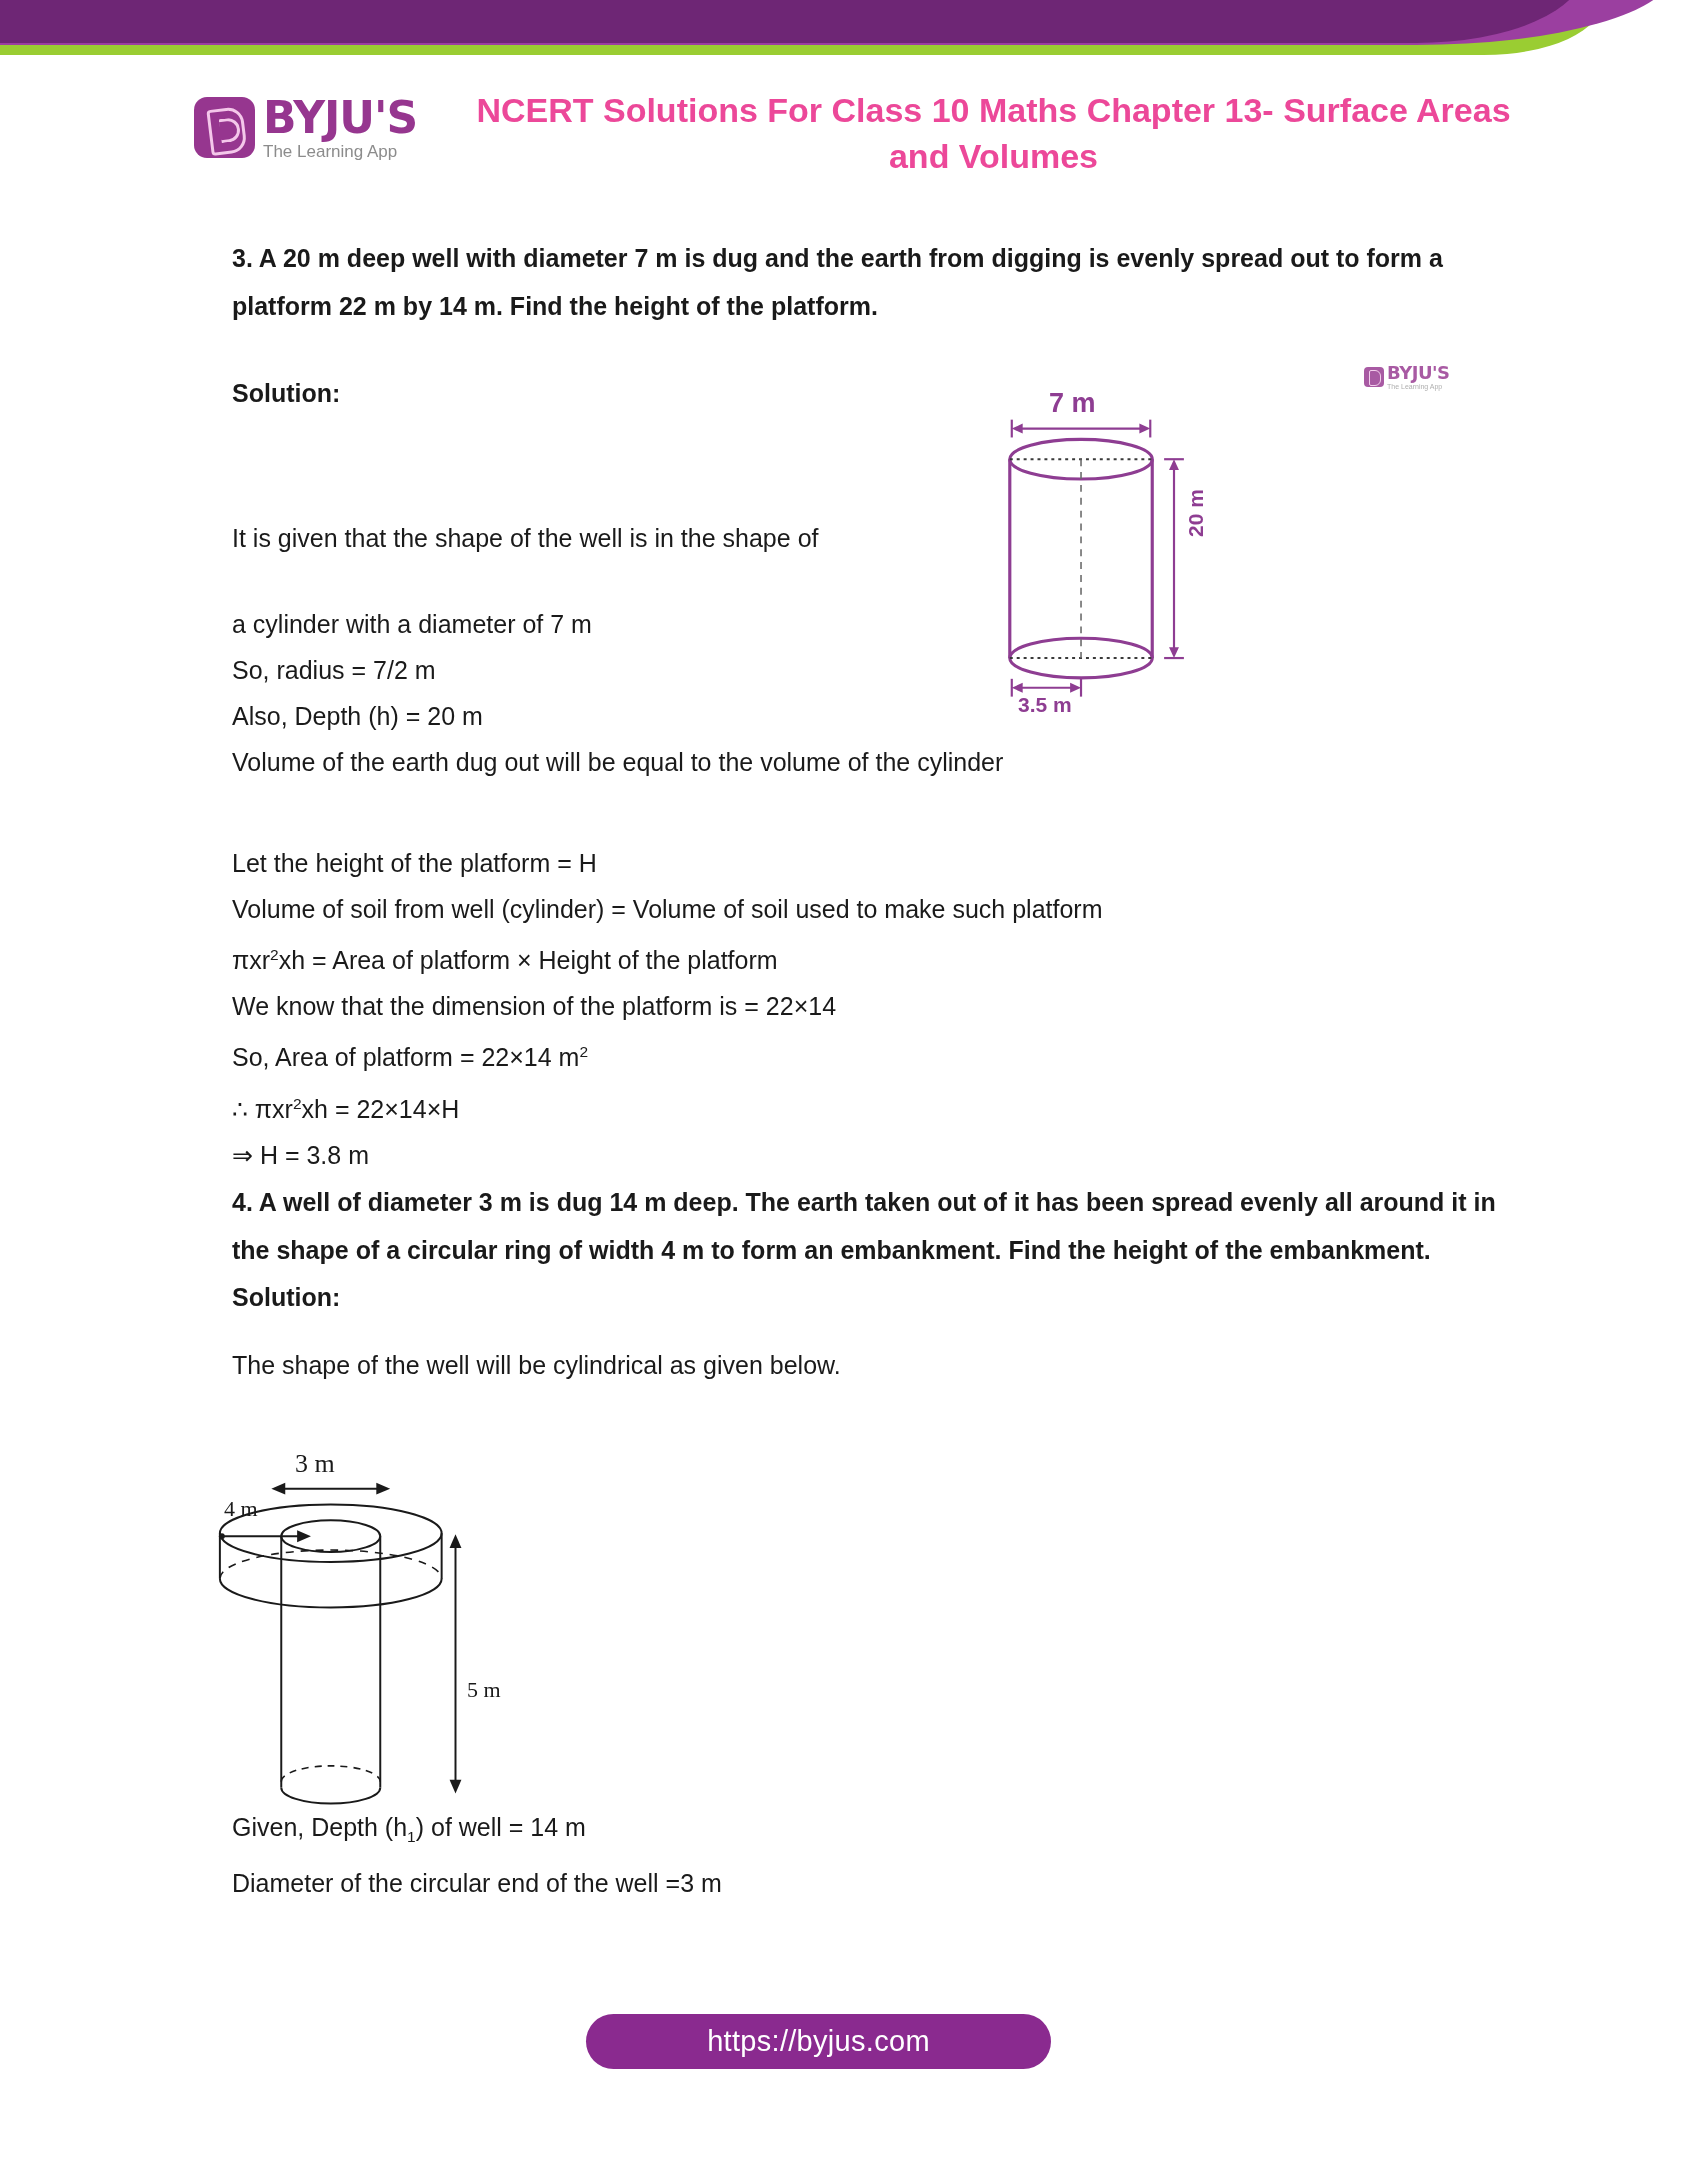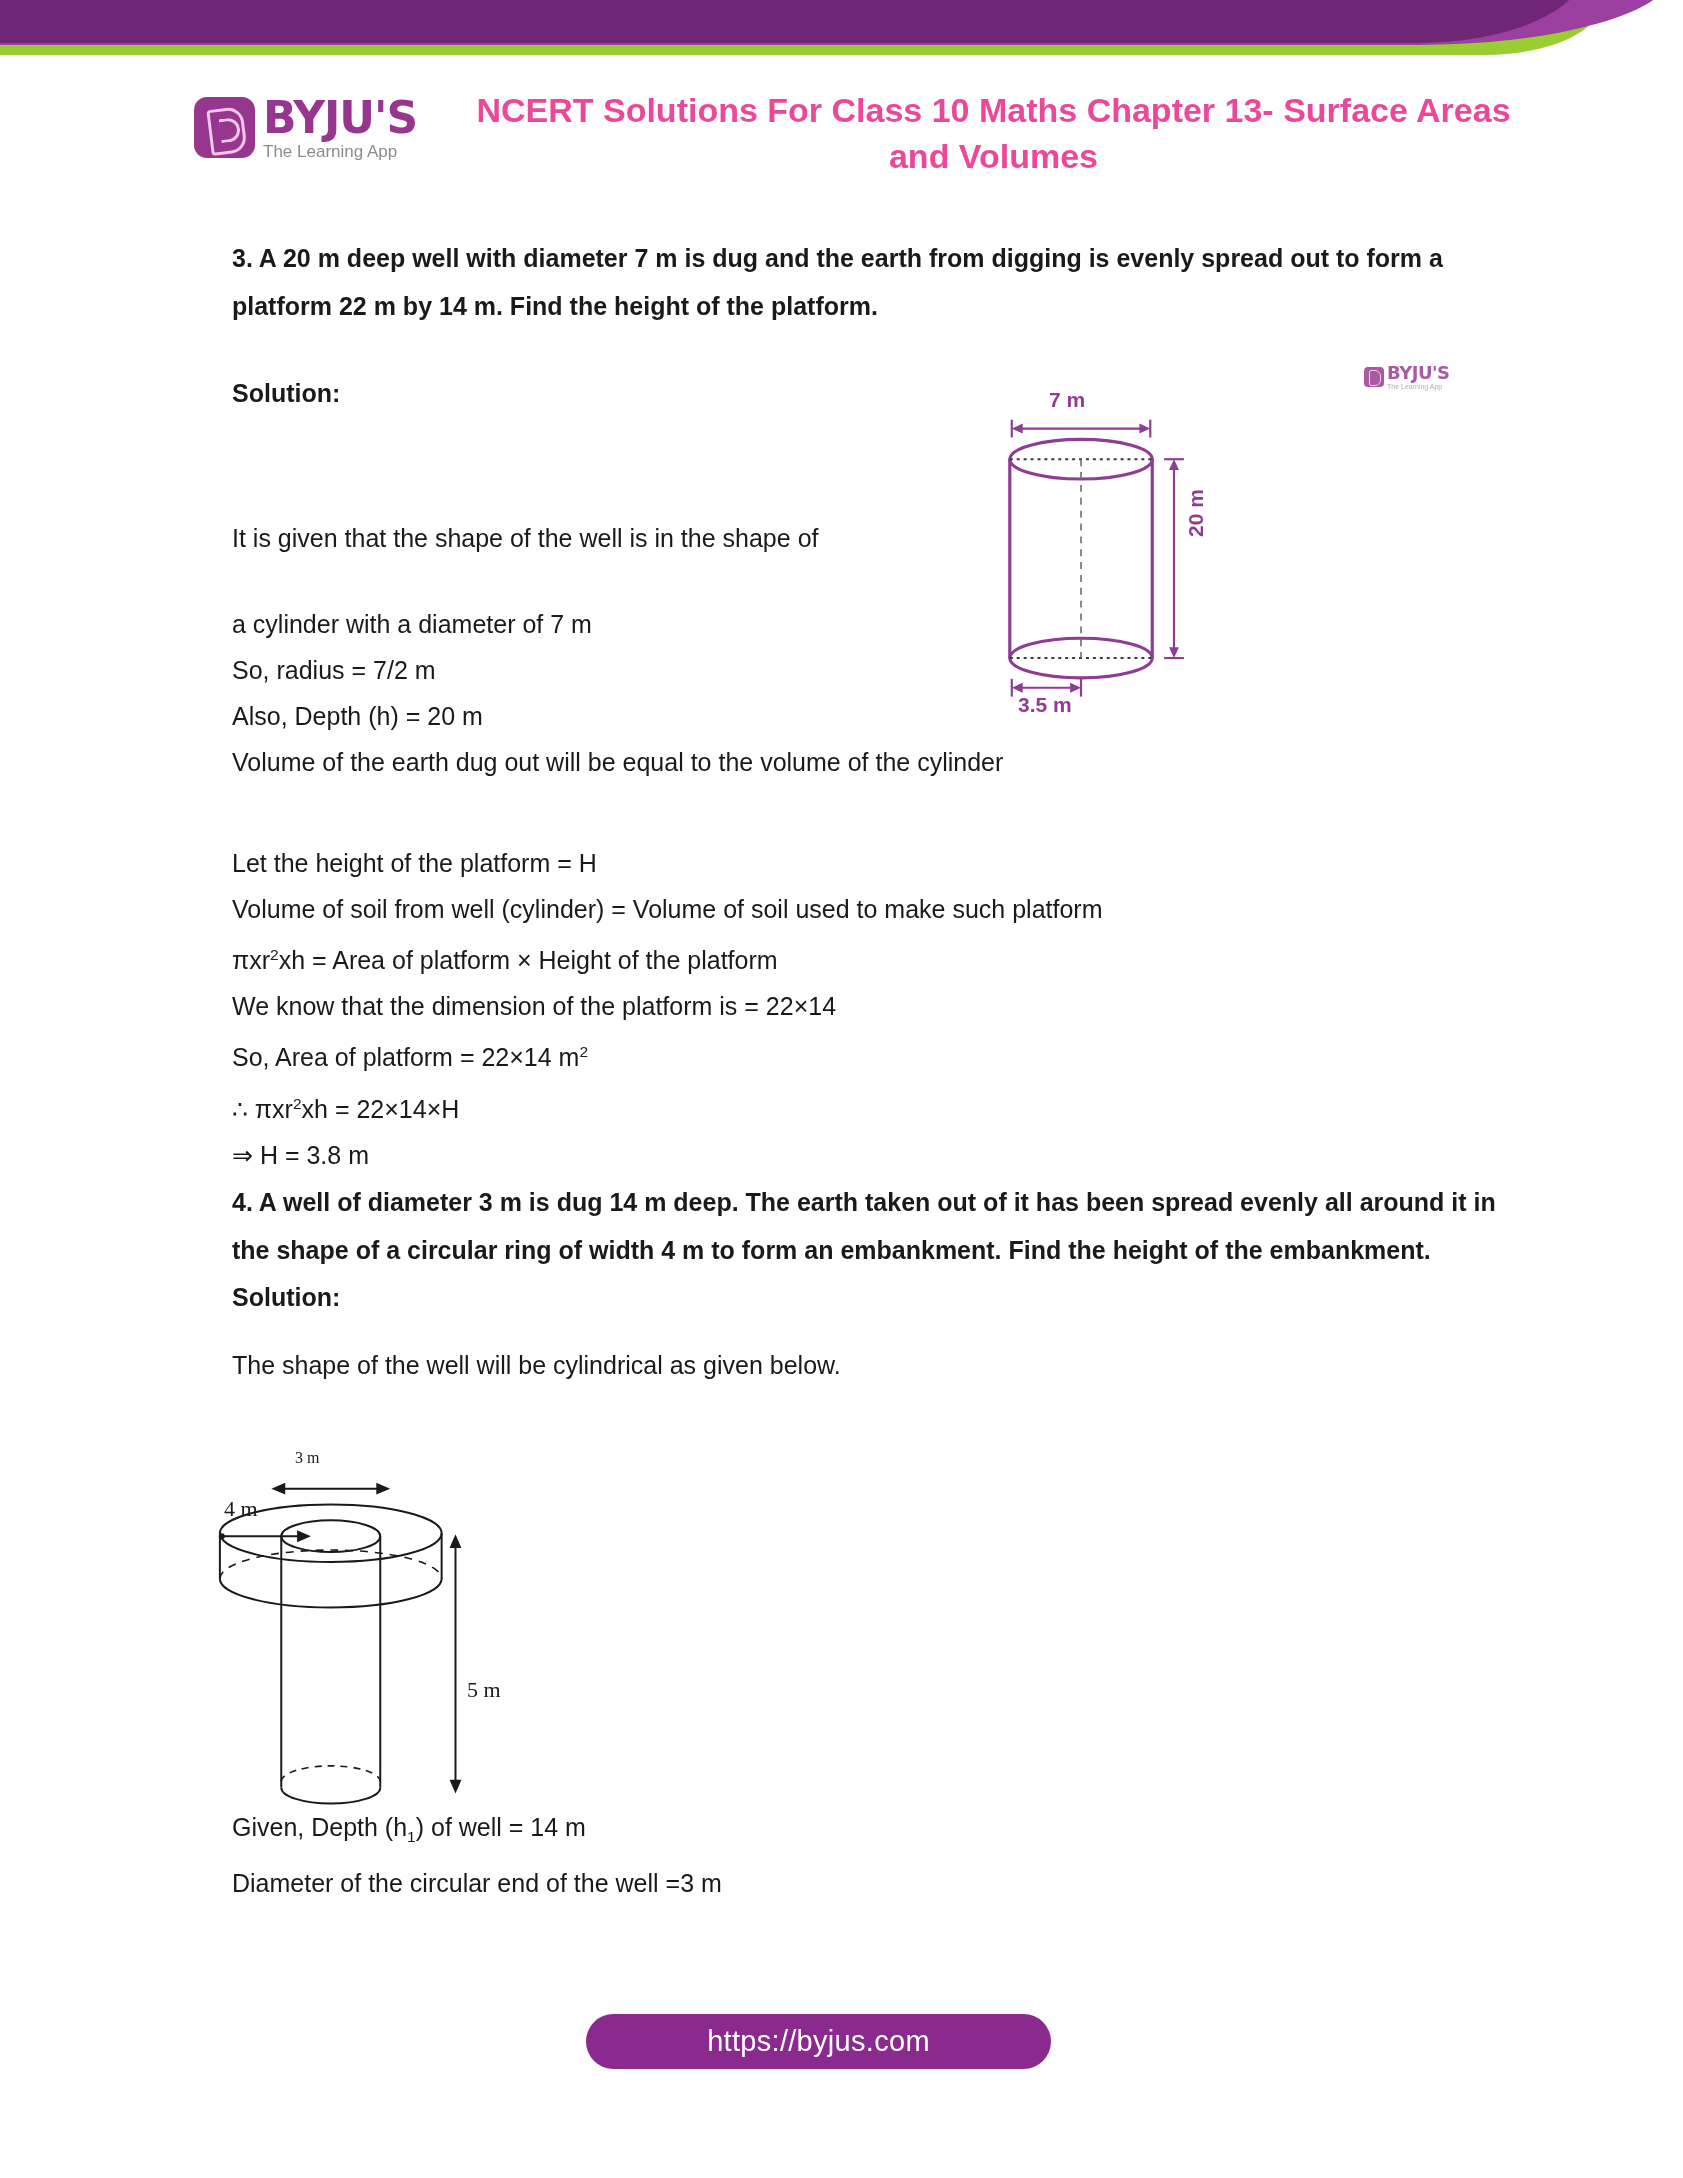--- a/index.html
+++ b/index.html
@@ -340,21 +340,21 @@
 
     <g>
       <line x1="22" y1="294" x2="22" y2="312" stroke="#8E3D92" stroke-width="2.2"></line>
       <line x1="92" y1="294" x2="92" y2="312" stroke="#8E3D92" stroke-width="2.2"></line>
       <line x1="26" y1="303" x2="88" y2="303" stroke="#8E3D92" stroke-width="2.2"></line>
       <polygon points="22,303 33,298 33,308" fill="#8E3D92"></polygon>
       <polygon points="92,303 81,298 81,308" fill="#8E3D92"></polygon>
     </g>
   </svg>
   <div style="position:absolute; left:59px; top:0px;" class="">
-    <span style="font-family:'Liberation Sans',sans-serif;font-weight:bold;font-size:21px;color:#8E3D92;">7 m</span>
+    <span style="font-family:'Liberation Sans',sans-serif;font-weight:bold;font-size:27px;color:#8E3D92;">7 m</span>
   </div>
   <div style="position:absolute; left:194px; top:149px; transform:rotate(-90deg); transform-origin:left top;">
     <span style="font-family:'Liberation Sans',sans-serif;font-weight:bold;font-size:21px;color:#8E3D92;white-space:nowrap;">20 m</span>
   </div>
   <div style="position:absolute; left:28px; top:305px;">
     <span style="font-family:'Liberation Sans',sans-serif;font-weight:bold;font-size:21px;color:#8E3D92;text-align:center;">3.5 m</span>
   </div>
 </div>
 
 <div id="watermark-logo">
@@ -398,21 +398,21 @@
       <path d="M74,344 A50,16 0 0 1 174,344" stroke="#1a1a1a" fill="none" stroke-width="1.6" stroke-dasharray="7,6"></path>
     </g>
 
     <g>
       <line x1="250" y1="100" x2="250" y2="350" stroke="#1a1a1a" stroke-width="2"></line>
       <polygon points="250,94 244,108 256,108" fill="#1a1a1a"></polygon>
       <polygon points="250,356 244,342 256,342" fill="#1a1a1a"></polygon>
     </g>
   </svg>
   <div style="position:absolute; left:87px; top:8px;">
-    <span style="font-family:'Liberation Serif',serif;font-size:16px;color:#1a1a1a;margin-top:34px;">3 m</span>
+    <span style="font-family:'Liberation Serif',serif;font-size:26px;color:#1a1a1a;margin-top:34px;">3 m</span>
   </div>
   <div style="position:absolute; left:16px; top:55px;">
     <span style="font-family:'Liberation Serif',serif;font-size:22px;color:#1a1a1a;">4 m</span>
   </div>
   <div style="position:absolute; left:259px; top:236px;">
     <span style="font-family:'Liberation Serif',serif;font-size:22px;color:#1a1a1a;">5 m</span>
   </div>
 </div>
 
 <div id="footer-url-button">https://byjus.com</div>

